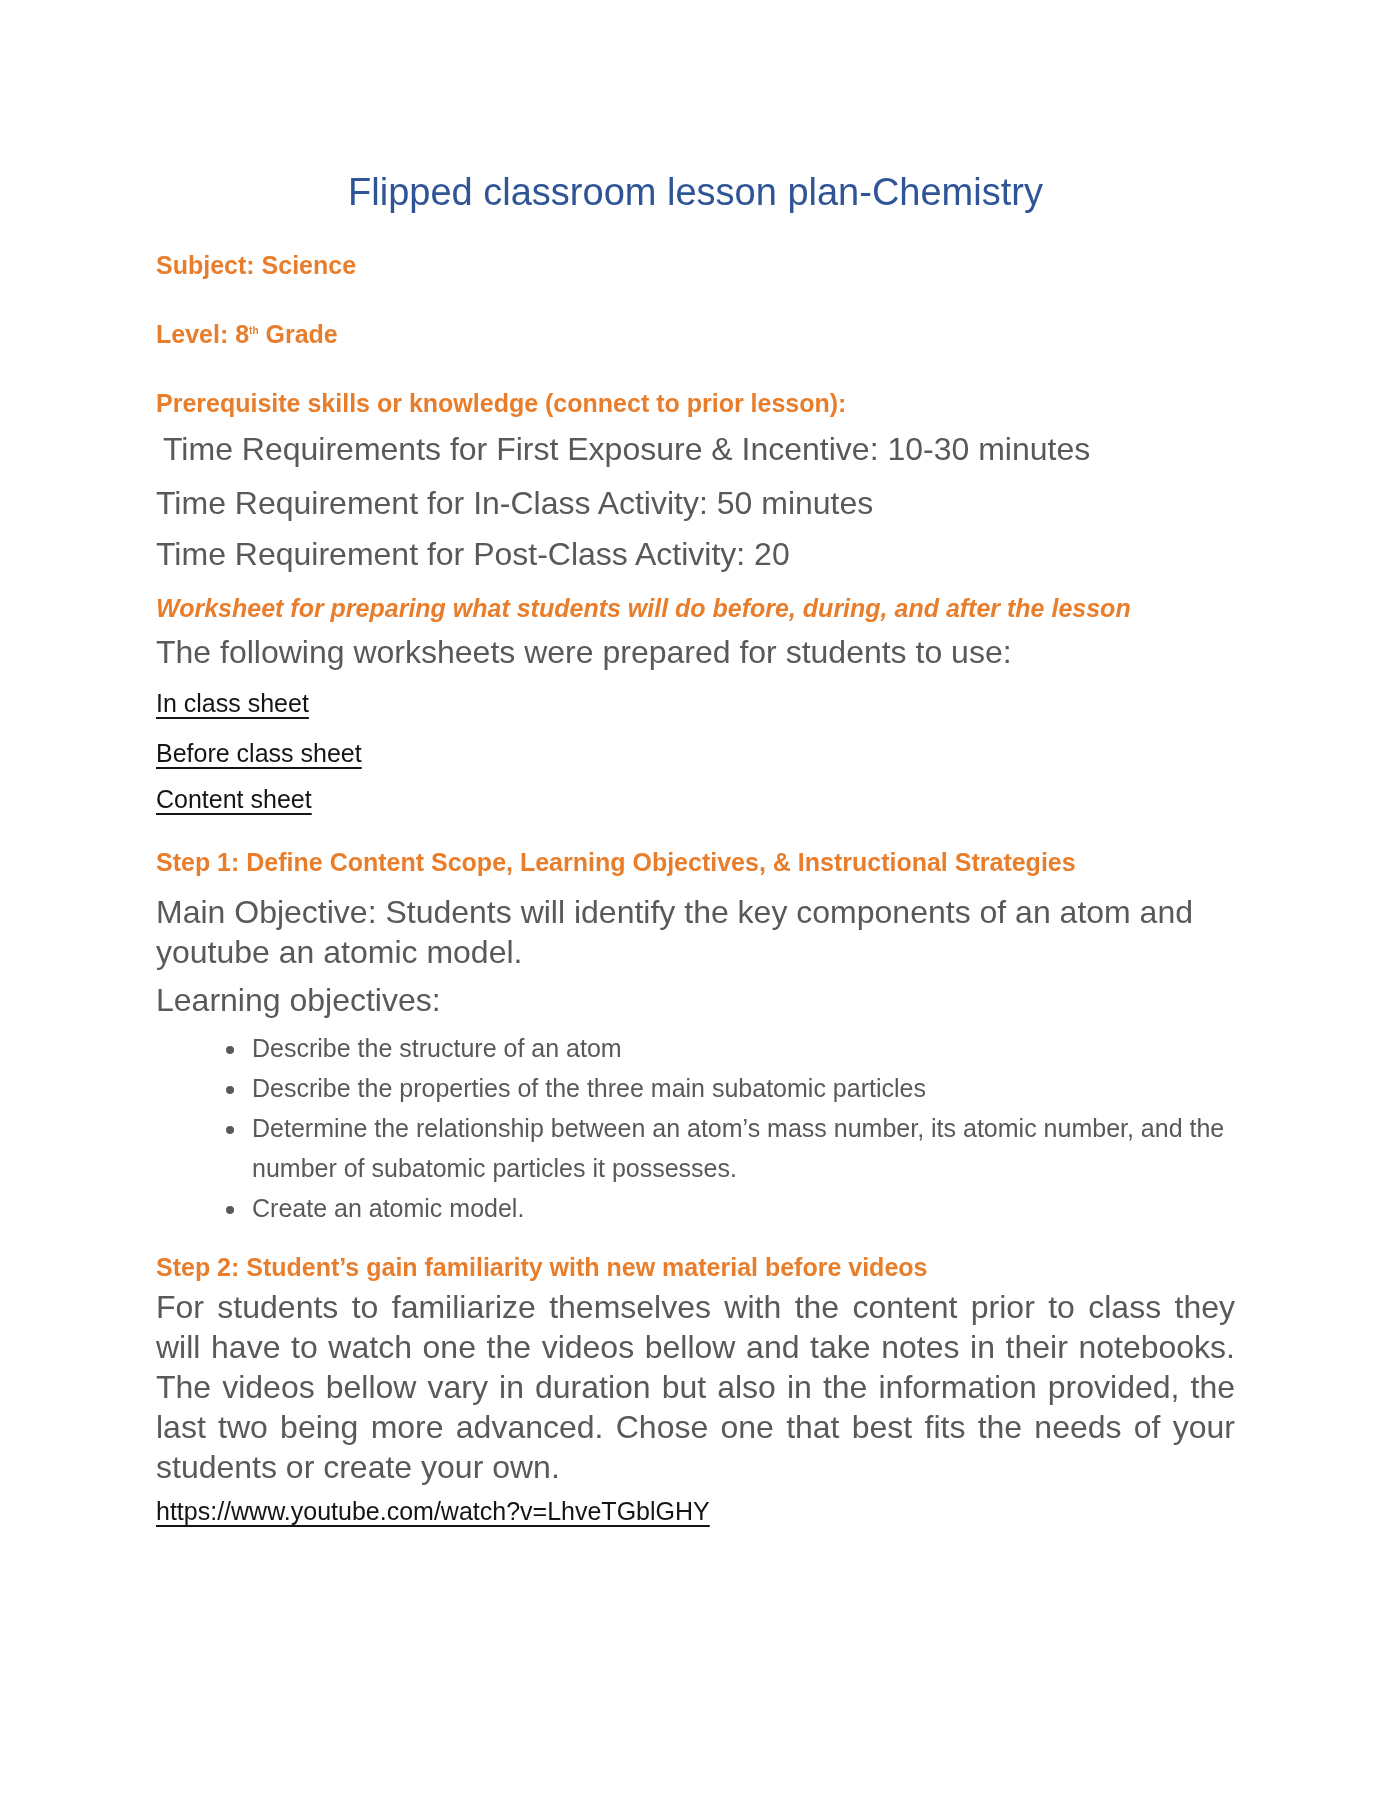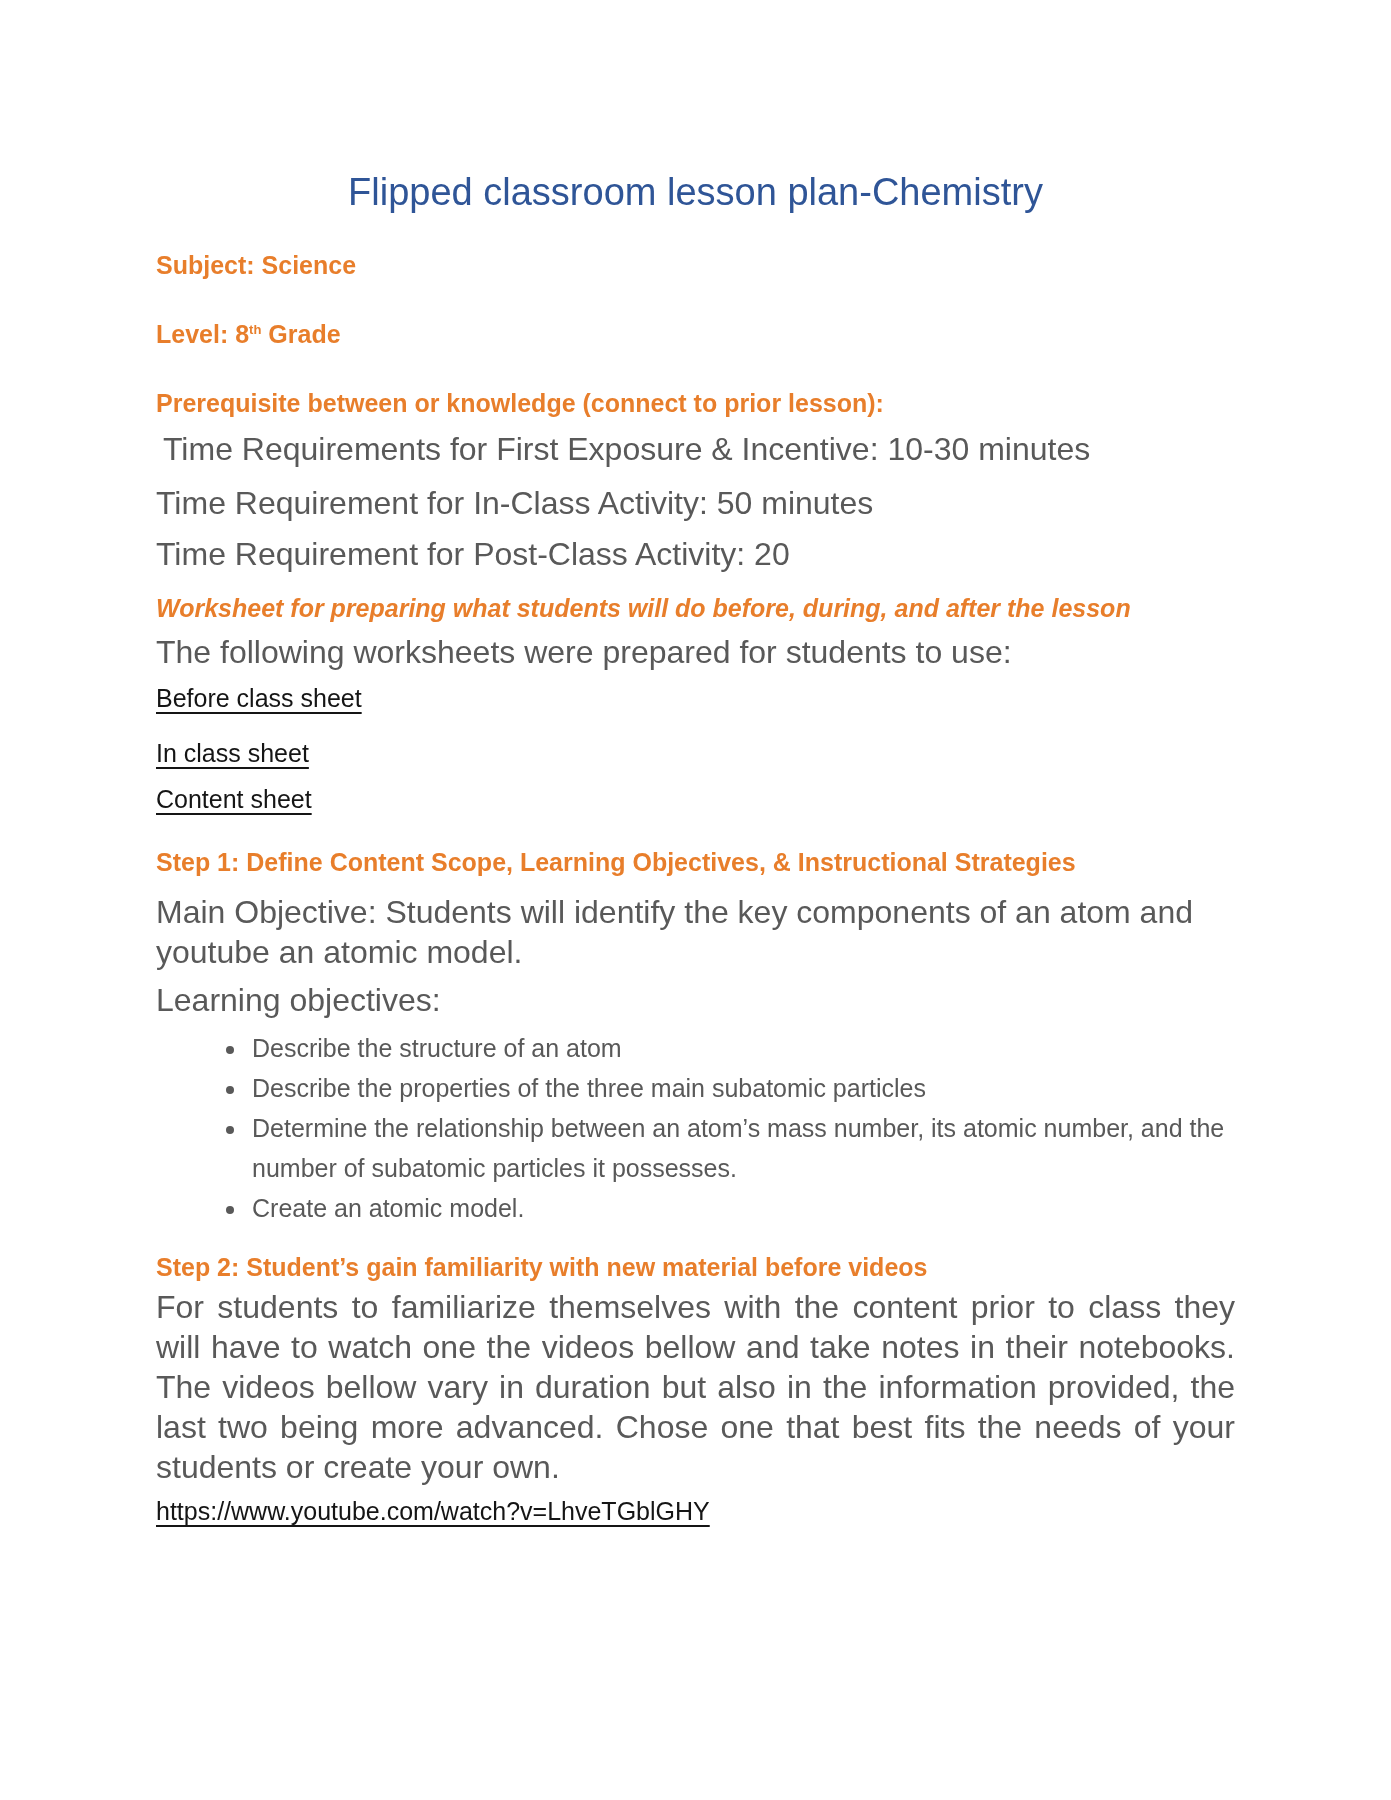--- a/index.html
+++ b/index.html
@@ -47,21 +47,21 @@
     color: var(--link-black);
     font-size: 25px;
     line-height: 40px;
     text-decoration: underline;
     text-decoration-thickness: 2px;
     text-underline-offset: 5px;
     cursor: pointer;
   }
   .link-row { line-height: 40px; }
   sup.level-sup {
-    font-size: 13px;
+    font-size: 10px;
     vertical-align: super;
     line-height: 0;
   }
   ul.objectives {
     list-style: disc;
     margin-top: 8px;
     padding-left: 92px;
   }
   ul.objectives li {
     color: var(--body-gray);
@@ -94,38 +94,38 @@
 
 <div class="page">
 
   <h1 class="doc-title">Flipped classroom lesson plan-Chemistry</h1>
 
 
   <h2 class="h-orange mt-subject">Subject: Science</h2>
 
   <h2 class="h-orange mt-level"><span>Level: 8</span><sup class="level-sup">th</sup><span> Grade</span></h2>
 
-  <h2 class="h-orange mt-prereq">Prerequisite between or knowledge (connect to prior lesson):</h2>
+  <h2 class="h-orange mt-prereq">Prerequisite skills or knowledge (connect to prior lesson):</h2>
 
   <p class="body-text lead-space mt-time1">Time Requirements for First Exposure &amp; Incentive: 10-30 minutes</p>
 
   <p class="body-text mt-time2">Time Requirement for In-Class Activity: 50 minutes</p>
 
   <p class="body-text mt-time3">Time Requirement for Post-Class Activity: 20</p>
 
   <h2 class="h-orange mt-worksheet">Worksheet for preparing what students will do before, during, and after the lesson</h2>
 
   <p class="body-text mt-following">The following worksheets were prepared for students to use:</p>
 
+  <div class="link-row mt-in">
+    <a class="doc-link">In class sheet</a>
+  </div>
+
   <div class="link-row mt-before">
     <a class="doc-link">Before class sheet</a>
-  </div>
-
-  <div class="link-row mt-in">
-    <a class="doc-link">In class sheet</a>
   </div>
 
   <div class="link-row mt-homework">
     <a class="doc-link">Content sheet</a>
   </div>
 
   <h2 class="h-orange mt-step1">Step 1: Define Content Scope, Learning Objectives, &amp; Instructional Strategies</h2>
 
   <p class="body-text mt-main">Main Objective: Students will identify the key components of an atom and youtube an atomic model.</p>
 

